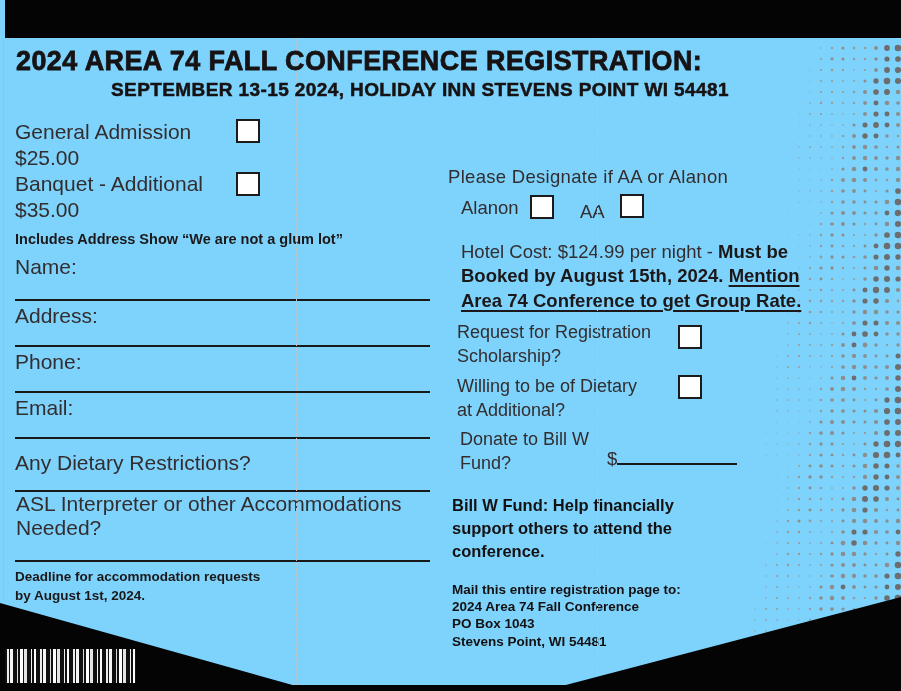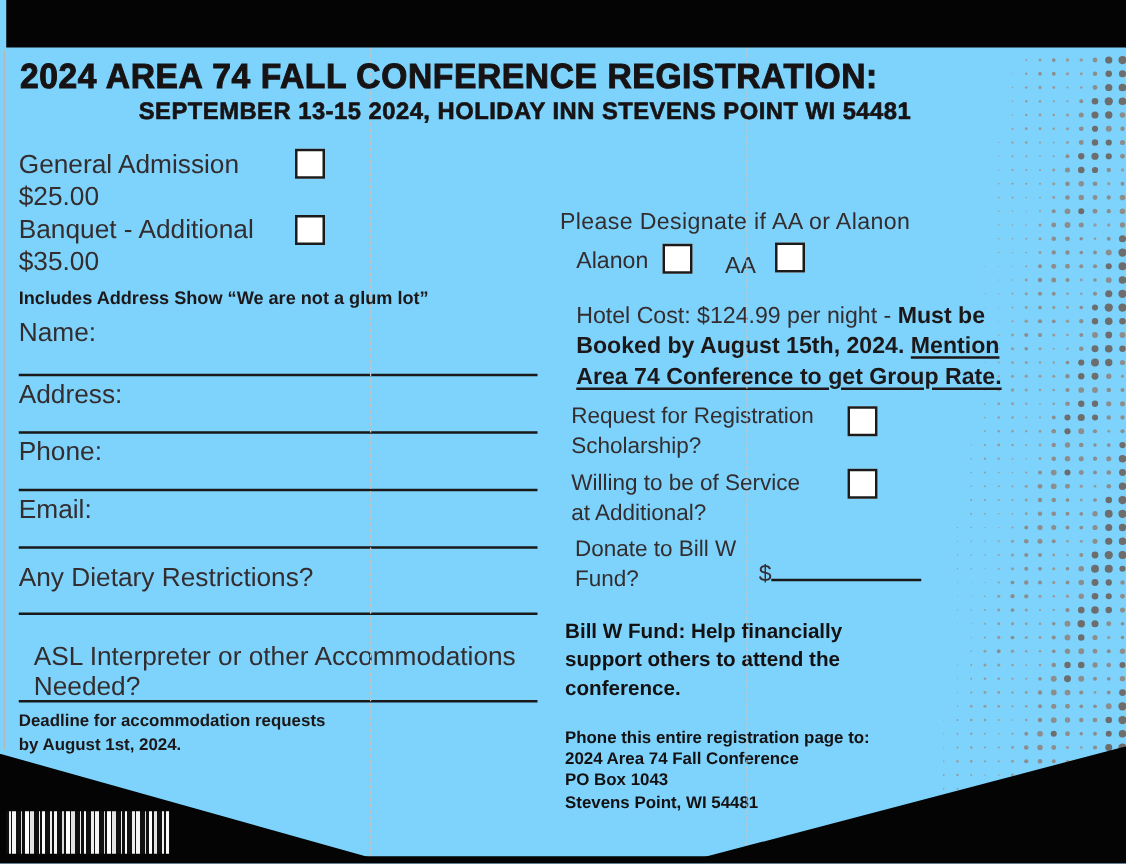--- a/index.html
+++ b/index.html
@@ -757,21 +757,21 @@
 
   <div class="abs lab" style="left:15px;top:350px;">Phone:</div>
   <div class="abs wline" style="top:391px;"></div>
 
   <div class="abs lab" style="left:15px;top:396px;">Email:</div>
   <div class="abs wline" style="top:437px;"></div>
 
   <div class="abs lab" style="left:15px;top:451px;">Any Dietary Restrictions?</div>
   <div class="abs wline" style="top:490px;"></div>
 
-  <div class="abs lab" style="left:27px;top:492px;line-height:24px;margin-top:22px;">
+  <div class="abs lab" style="left:16px;top:492px;line-height:24px;">
     <div>ASL Interpreter or other Accommodations</div>
     <div>Needed?</div>
   </div>
   <div class="abs wline" style="top:560px;"></div>
 
   <div class="abs note" style="left:15px;top:567px;">
     <div>Deadline for accommodation requests</div>
     <div>by August 1st, 2024.</div>
   </div>
 
@@ -788,39 +788,39 @@
     <div><span class="hu">Area 74 Conference to get Group Rate.</span></div>
   </div>
 
   <div class="abs q" style="left:457px;top:321px;">
     <div>Request for Registration</div>
     <div>Scholarship?</div>
   </div>
   <div class="abs cb" style="left:678px;top:325px;"></div>
 
   <div class="abs q" style="left:457px;top:375px;">
-    <div>Willing to be of Service</div>
+    <div>Willing to be of Dietary</div>
     <div>at Additional?</div>
   </div>
   <div class="abs cb" style="left:678px;top:375px;"></div>
 
   <div class="abs q" style="left:460px;top:428px;">
     <div>Donate to Bill W</div>
     <div>Fund?</div>
   </div>
   <div class="abs amount" style="left:607px;top:448px;"><span>$</span><span class="amount-line"></span></div>
 
   <div class="abs billw">
     <div>Bill W Fund: Help financially</div>
     <div>support others to attend the</div>
     <div>conference.</div>
   </div>
 
   <div class="abs mail">
-    <div>Phone this entire registration page to:</div>
+    <div>Mail this entire registration page to:</div>
     <div>2024 Area 74 Fall Conference</div>
     <div>PO Box 1043</div>
     <div>Stevens Point, WI 54481</div>
   </div>
 
   <div class="abs tri-left"></div>
   <div class="abs tri-right"></div>
   <div class="abs bottom-strip"></div>
   <div class="abs barcode"></div>
 

